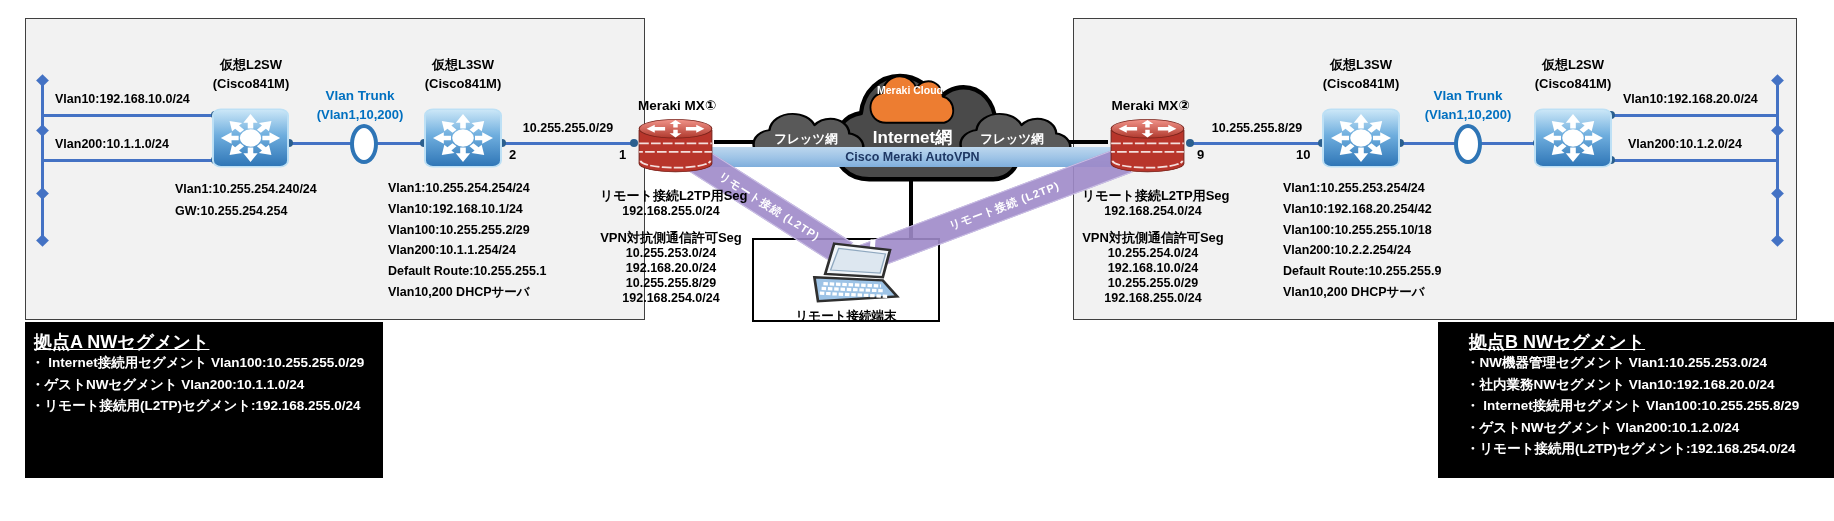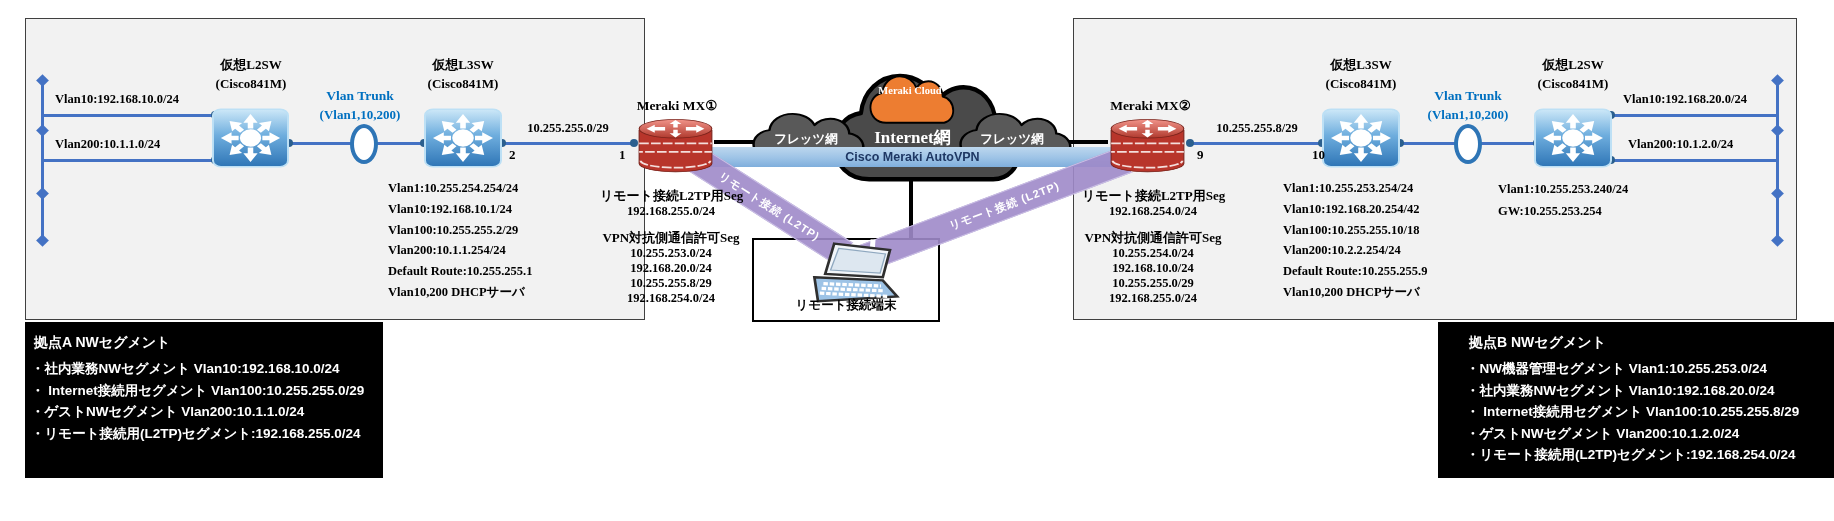--- a/index.html
+++ b/index.html
@@ -1,19 +1,19 @@
 <!DOCTYPE html>
 <html><head>
 <meta charset="utf-8">
 <style>
   html,body{margin:0;padding:0;background:#fff;}
   .canvas{position:relative;width:1834px;height:521px;background:#fff;overflow:hidden;
           font-family:"Liberation Sans","DejaVu Sans",sans-serif;font-weight:bold;color:#000;}
   .abs{position:absolute;}
-  .t{position:absolute;white-space:nowrap;font-size:12.5px;line-height:15px;font-family:Liberation Serif, serif;}
+  .t{position:absolute;white-space:nowrap;font-size:12.5px;line-height:15px;}
   .c{text-align:center;}
   .sitebox{position:absolute;background:#F2F2F2;border:1px solid #404040;}
   .hline{position:absolute;background:#4472C4;height:3px;}
   .vline{position:absolute;background:#4472C4;width:3px;}
   .bhline{position:absolute;background:#000;height:4px;}
   .bvline{position:absolute;background:#000;width:4px;}
   .diamond{position:absolute;width:9px;height:9px;background:#4472C4;transform:rotate(45deg);}
   .dot{position:absolute;width:8px;height:8px;border-radius:50%;background:#2B5F8E;}
   .ring{position:absolute;width:20px;height:32px;border:4px solid #2E75B6;border-radius:50%;background:#fff;}
   .blue{color:#0070C0;}
@@ -24,21 +24,21 @@
   .fs105{font-size:10.5px;line-height:13px;}
   .notes6 div{font-size:12.5px;line-height:20.8px;white-space:nowrap;}
   .notes2 div{font-size:12.5px;line-height:22px;white-space:nowrap;}
   .mxblock{text-align:center;margin-top:12px;}
   .mxh{font-size:13px;line-height:16px;white-space:nowrap;}
   .mxs{font-size:12.5px;line-height:15px;white-space:nowrap;}
   .mb{margin-bottom:11px;}
   .icon{position:absolute;}
   .icon svg{display:block;width:100%;height:100%;}
   .legend{position:absolute;background:#000;color:#fff;padding:9px 4px 0 6px;box-sizing:border-box;}
-  .legend-title{font-size:14px;line-height:18px;margin:2px 0 7px 3px;white-space:nowrap;}
+  .legend-title{font-size:18px;line-height:18px;text-decoration:underline;margin:2px 0 1px 3px;white-space:nowrap;}
   .legend-item{font-size:13.5px;line-height:21.5px;white-space:nowrap;}
   .avpn{position:absolute;left:700px;top:147px;width:425px;height:20px;
         background:linear-gradient(#BDD7EE,#9DC3E6 55%,#7FAEDC);
         display:flex;align-items:center;justify-content:center;color:#1F3864;font-size:12.5px;
         clip-path:polygon(0 50%,2% 0,98% 0,100% 50%,98% 100%,2% 100%);}
   .band{position:absolute;height:26px;background:rgba(158,138,201,0.9);border:1px solid #CBC0E5;
         display:flex;align-items:center;justify-content:center;color:#fff;font-size:11px;
         letter-spacing:1px;transform-origin:0 50%;}
   .band::before,.band::after{content:"";position:absolute;top:-3px;bottom:-3px;width:5px;background:#fff;transform:rotate(25deg);}
   .band::before{left:7px;}
@@ -102,21 +102,20 @@
         </g>
       </symbol>
     </defs>
   </svg>
 
   <div class="sitebox" style="left:25px;top:18px;width:618px;height:300px;"></div>
   <div class="sitebox" style="left:1073px;top:18px;width:722px;height:300px;"></div>
 
   <div class="legend" style="left:25px;top:322px;width:358px;height:156px;">
     <div class="legend-title">拠点A NWセグメント</div>
-    <div class="legend-item">・社内業務NWセグメント Vlan10:192.168.10.0/24</div>
     <div class="legend-item">・ Internet接続用セグメント Vlan100:10.255.255.0/29</div>
     <div class="legend-item">・ゲストNWセグメント Vlan200:10.1.1.0/24</div>
     <div class="legend-item">・リモート接続用(L2TP)セグメント:192.168.255.0/24</div>
   </div>
   <div class="legend" style="left:1438px;top:322px;width:415px;height:156px;padding-left:28px;">
     <div class="legend-title">拠点B NWセグメント</div>
     <div class="legend-item">・NW機器管理セグメント Vlan1:10.255.253.0/24</div>
     <div class="legend-item">・社内業務NWセグメント Vlan10:192.168.20.0/24</div>
     <div class="legend-item">・ Internet接続用セグメント Vlan100:10.255.255.8/29</div>
     <div class="legend-item">・ゲストNWセグメント Vlan200:10.1.2.0/24</div>
@@ -227,20 +226,24 @@
     </div>
 
   <div class="t c fs13" style="left:196px;top:57px;width:110px;">仮想L2SW</div>
   <div class="t c fs13" style="left:196px;top:76px;width:110px;">(Cisco841M)</div>
   <div class="t" style="left:55px;top:92px;">Vlan10:192.168.10.0/24</div>
   <div class="t" style="left:55px;top:137px;">Vlan200:10.1.1.0/24</div>
   <div class="t c fs135 blue" style="left:300px;top:87px;width:120px;">Vlan Trunk</div>
   <div class="t c fs13 blue" style="left:300px;top:107px;width:120px;">(Vlan1,10,200)</div>
   <div class="t c fs13" style="left:408px;top:57px;width:110px;">仮想L3SW</div>
   <div class="t c fs13" style="left:408px;top:76px;width:110px;">(Cisco841M)</div>
+  <div class="t notes2" style="left:175px;top:178px;">
+    <div>Vlan1:10.255.254.240/24</div>
+    <div>GW:10.255.254.254</div>
+  </div>
   <div class="t notes6" style="left:388px;top:178px;">
     <div>Vlan1:10.255.254.254/24</div>
     <div>Vlan10:192.168.10.1/24</div>
     <div>Vlan100:10.255.255.2/29</div>
     <div>Vlan200:10.1.1.254/24</div>
     <div>Default Route:10.255.255.1</div>
     <div>Vlan10,200 DHCPサーバ</div>
   </div>
   <div class="t c" style="left:505px;top:121px;width:126px;">10.255.255.0/29</div>
   <div class="t fs13" style="left:509px;top:147px;">2</div>
@@ -253,44 +256,40 @@
     <div class="mxs">10.255.253.0/24</div>
     <div class="mxs">192.168.20.0/24</div>
     <div class="mxs">10.255.255.8/29</div>
     <div class="mxs">192.168.254.0/24</div>
   </div>
 
   <div class="t c white" style="left:760px;top:132px;width:92px;">フレッツ網</div>
   <div class="t c white fs17" style="left:840px;top:128px;width:145px;">Internet網</div>
   <div class="t c white fs105" style="left:873px;top:84px;width:74px;white-space:normal;">Meraki Cloud</div>
   <div class="t c white" style="left:966px;top:132px;width:92px;">フレッツ網</div>
-  <div class="t c" style="left:752px;top:298px;width:188px;">リモート接続端末</div>
+  <div class="t c" style="left:752px;top:309px;width:188px;">リモート接続端末</div>
 
   <div class="t c fs135" style="left:1093px;top:97px;width:115px;">Meraki MX②</div>
   <div class="t c" style="left:1194px;top:121px;width:126px;">10.255.255.8/29</div>
   <div class="t fs13" style="left:1197px;top:147px;">9</div>
-  <div class="t fs13" style="left:1296px;top:147px;margin-left:16px;">10</div>
+  <div class="t fs13" style="left:1296px;top:147px;">10</div>
   <div class="t c fs13" style="left:1306px;top:57px;width:110px;">仮想L3SW</div>
   <div class="t c fs13" style="left:1306px;top:76px;width:110px;">(Cisco841M)</div>
   <div class="t c fs135 blue" style="left:1408px;top:87px;width:120px;">Vlan Trunk</div>
   <div class="t c fs13 blue" style="left:1408px;top:107px;width:120px;">(Vlan1,10,200)</div>
   <div class="t c fs13" style="left:1518px;top:57px;width:110px;">仮想L2SW</div>
   <div class="t c fs13" style="left:1518px;top:76px;width:110px;">(Cisco841M)</div>
   <div class="t notes6" style="left:1283px;top:178px;">
     <div>Vlan1:10.255.253.254/24</div>
     <div>Vlan10:192.168.20.254/42</div>
     <div>Vlan100:10.255.255.10/18</div>
     <div>Vlan200:10.2.2.254/24</div>
     <div>Default Route:10.255.255.9</div>
     <div>Vlan10,200 DHCPサーバ</div>
   </div>
-  <div class="t notes2" style="left:1498px;top:178px;">
-    <div>Vlan1:10.255.253.240/24</div>
-    <div>GW:10.255.253.254</div>
-  </div>
   <div class="t" style="left:1623px;top:92px;">Vlan10:192.168.20.0/24</div>
   <div class="t" style="left:1628px;top:137px;">Vlan200:10.1.2.0/24</div>
   <div class="t mxblock" style="left:1082px;top:176px;width:142px;">
     <div class="mxh">リモート接続L2TP用Seg</div>
     <div class="mxs mb">192.168.254.0/24</div>
     <div class="mxh">VPN対抗側通信許可Seg</div>
     <div class="mxs">10.255.254.0/24</div>
     <div class="mxs">192.168.10.0/24</div>
     <div class="mxs">10.255.255.0/29</div>
     <div class="mxs">192.168.255.0/24</div>

